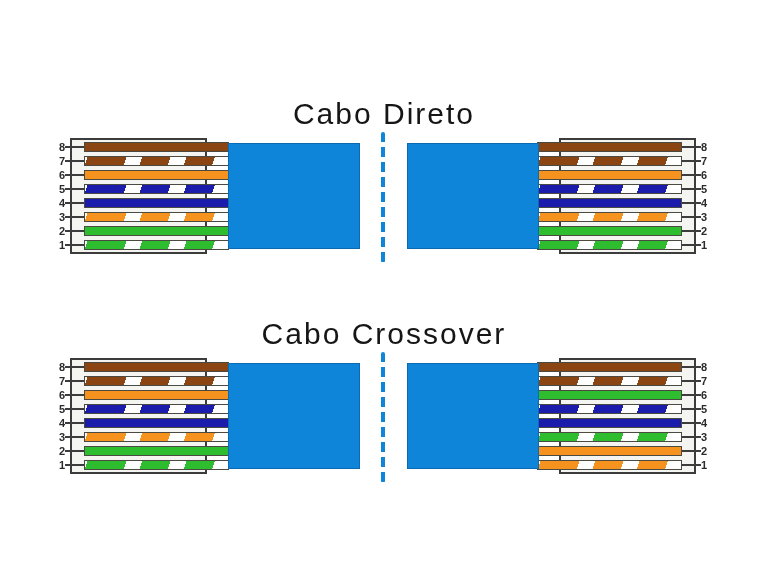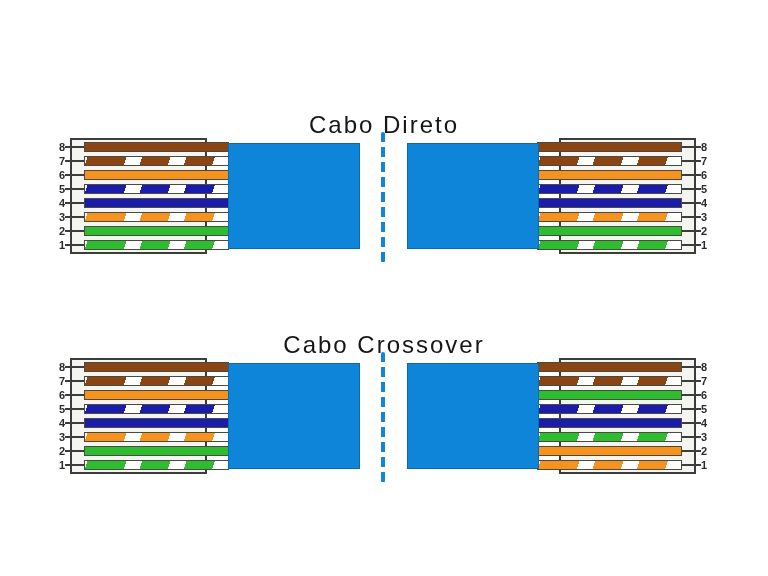--- a/index.html
+++ b/index.html
@@ -9,23 +9,23 @@
     height: 576px;
     background: #ffffff;
     overflow: hidden;
     font-family: "Liberation Sans", sans-serif;
   }
   .diagram { position: absolute; left: 0; width: 768px; height: 200px; }
   .diagram:nth-of-type(1) { top: 92px; }
   .diagram:nth-of-type(2) { top: 312px; }
 
   .title {
-    position: absolute; top: 16px; left: 0; width: 100%;
+    position: absolute; top: 5px; left: 0; width: 100%;
     margin: 0; text-align: center;
-    font-size: 24px; font-weight: 500; letter-spacing: 2px;
+    font-size: 30px; font-weight: 500; letter-spacing: 2px;
     line-height: 34px; color: #161616;
   }
 
   .divider {
     position: absolute; left: 381px; top: 40px; width: 4px; height: 131px;
     background: repeating-linear-gradient(180deg, var(--cable) 0 10px, transparent 10px 15px);
     border-radius: 2px; z-index: 4;
   }
 
   .connector {

